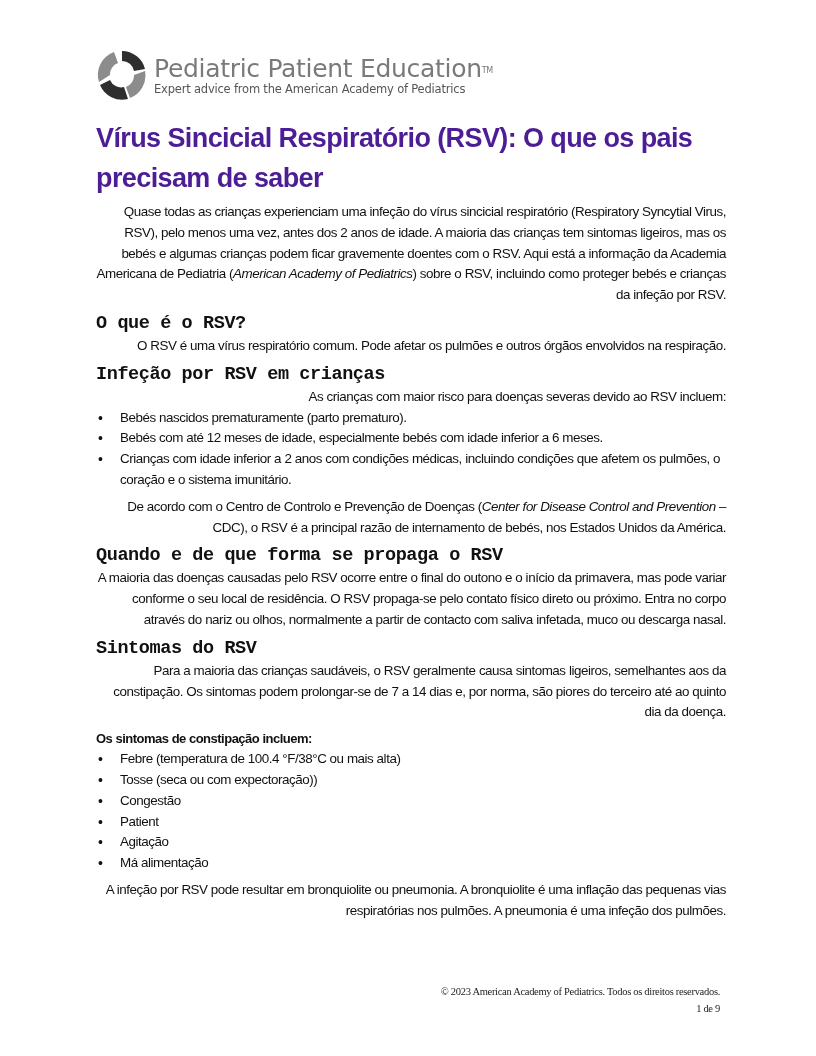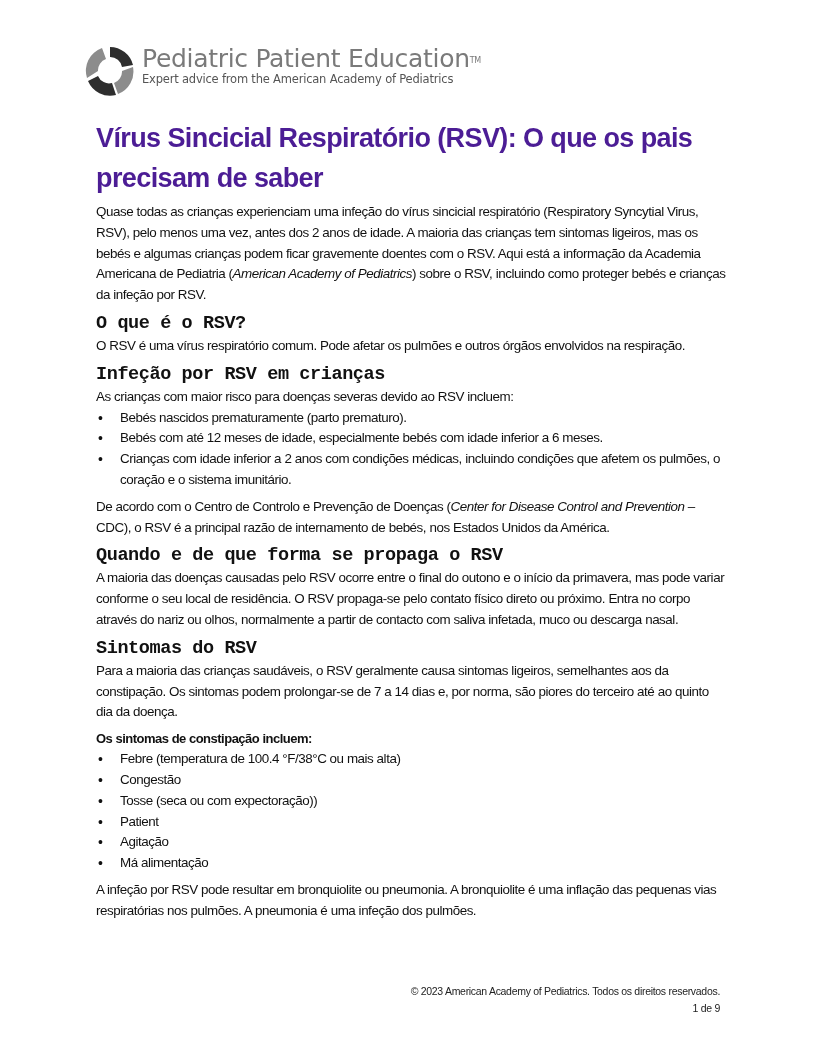--- a/index.html
+++ b/index.html
@@ -1,35 +1,35 @@
 <!DOCTYPE html>
 <html><head>
 <meta charset="utf-8">
 <style>
   html, body { margin: 0; padding: 0; background: #ffffff; }
   body { width: 816px; height: 1056px; position: relative; overflow: hidden;
          font-family: "Liberation Sans", sans-serif; color: #111; }
-  .logo { position: absolute; left: 84px; top: 45px; height: 60px; display: flex; }
+  .logo { position: absolute; left: 96px; top: 45px; height: 60px; display: flex; align-items: center; }
   .logo-icon { width: 52px; height: 52px; }
   .logo-text { margin-left: 6px; }
   .logo-title { font-size: 25px; color: #7a7a7a; font-family: "DejaVu Sans", sans-serif; letter-spacing: -0.3px; line-height: 27px; white-space: nowrap; }
   .logo-title sup { font-size: 8px; vertical-align: top; position: relative; top: 2px; }
   .logo-sub { font-size: 11.5px; color: #555; font-family: "DejaVu Sans", sans-serif; line-height: 14px; white-space: nowrap; letter-spacing: -0.2px; }
 
   .content { position: absolute; left: 96px; top: 118px; width: 630px; }
   h1 { font-family: "Liberation Sans", sans-serif; font-weight: bold; font-size: 27px; line-height: 40px; margin: 0 0 4px 0; letter-spacing: -0.6px; color: #4c1d95; }
   h2 { font-family: Liberation Mono, monospace; font-weight: bold; font-size: 18.5px; line-height: 24px; margin: 6px 0 0 0; letter-spacing: -0.4px; color: #111; }
-  p { margin: 0; font-size: 13.4px; line-height: 20.8px; letter-spacing: -0.45px; font-family: "Liberation Sans Narrow", "Liberation Sans", sans-serif; }
+  p { margin: 0; font-size: 13.4px; line-height: 20.8px; letter-spacing: -0.45px; font-family: "Liberation Sans Narrow", "Liberation Sans", sans-serif; text-align: right; }
   .sub-label { font-weight: bold; font-size: 13px; line-height: 20px; margin-top: 6px; letter-spacing: -0.5px; }
   ul { list-style: none; margin: 0; padding: 0; }
   li { position: relative; padding-left: 24px; font-size: 13.4px; line-height: 20.8px; letter-spacing: -0.45px; }
   li::before { content: "\2022"; position: absolute; left: 2px; top: 0; font-size: 14px; }
   ul + p { margin-top: 6px; }
   em { font-style: italic; }
-  .footer { position: absolute; right: 96px; top: 983px; text-align: right; font-size: 10.5px; line-height: 17px; letter-spacing: -0.3px; color: #222; }
+  .footer { position: absolute; right: 96px; top: 983px; text-align: right; font-size: 10.5px; line-height: 17px; letter-spacing: -0.3px; color: #222; font-family: Liberation Serif, serif; }
 </style>
 </head>
 <body>
 
 <div class="logo">
   <svg class="logo-icon" viewBox="0 0 52 52">
     <circle cx="26" cy="26" r="25" fill="#ffffff"></circle>
     <path d="M26 2 A24 24 0 0 1 49 20 L38 22 A12 12 0 0 0 26 12 Z" fill="#2e2e2e"></path>
     <path d="M49 22 A24 24 0 0 1 34 49 L30 38 A12 12 0 0 0 38 26 Z" fill="#8c8c8c"></path>
     <path d="M32 50 A24 24 0 0 1 4 36 L14 31 A12 12 0 0 0 28 38 Z" fill="#2e2e2e"></path>
@@ -59,22 +59,22 @@
   <p><span>De acordo com o Centro de Controlo e Prevenção de Doenças (</span><em>Center for Disease Control and Prevention</em><span> – CDC), o RSV é a principal razão de internamento de bebés, nos Estados Unidos da América.</span></p>
 
   <h2>Quando e de que forma se propaga o RSV</h2>
   <p>A maioria das doenças causadas pelo RSV ocorre entre o final do outono e o início da primavera, mas pode variar conforme o seu local de residência. O RSV propaga-se pelo contato físico direto ou próximo. Entra no corpo através do nariz ou olhos, normalmente a partir de contacto com saliva infetada, muco ou descarga nasal.</p>
 
   <h2>Sintomas do RSV</h2>
   <p>Para a maioria das crianças saudáveis, o RSV geralmente causa sintomas ligeiros, semelhantes aos da constipação. Os sintomas podem prolongar-se de 7 a 14 dias e, por norma, são piores do terceiro até ao quinto dia da doença.</p>
   <div class="sub-label">Os sintomas de constipação incluem:</div>
   <ul>
     <li>Febre (temperatura de 100.4 °F/38°C ou mais alta)</li>
+    <li>Tosse (seca ou com expectoração))</li>
     <li>Congestão</li>
-    <li>Tosse (seca ou com expectoração))</li>
     <li>Patient</li>
     <li>Agitação</li>
     <li>Má alimentação</li>
   </ul>
   <p>A infeção por RSV pode resultar em bronquiolite ou pneumonia. A bronquiolite é uma inflação das pequenas vias respiratórias nos pulmões. A pneumonia é uma infeção dos pulmões.</p>
 </div>
 
 <div class="footer">
   <div>© 2023 American Academy of Pediatrics. Todos os direitos reservados.</div>
   <div>1 de 9</div>

